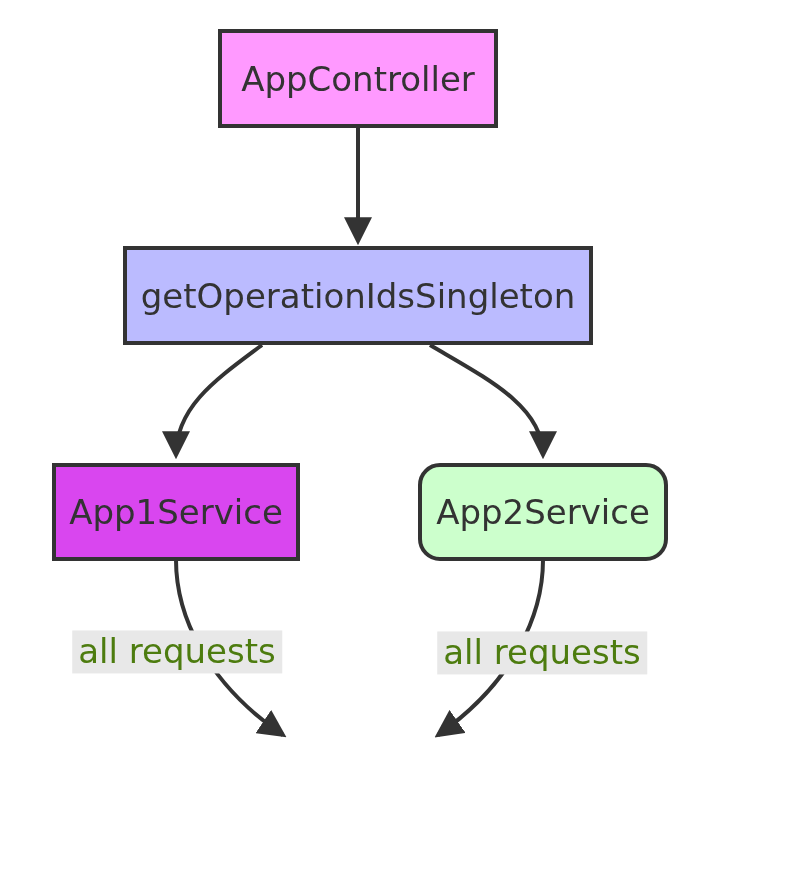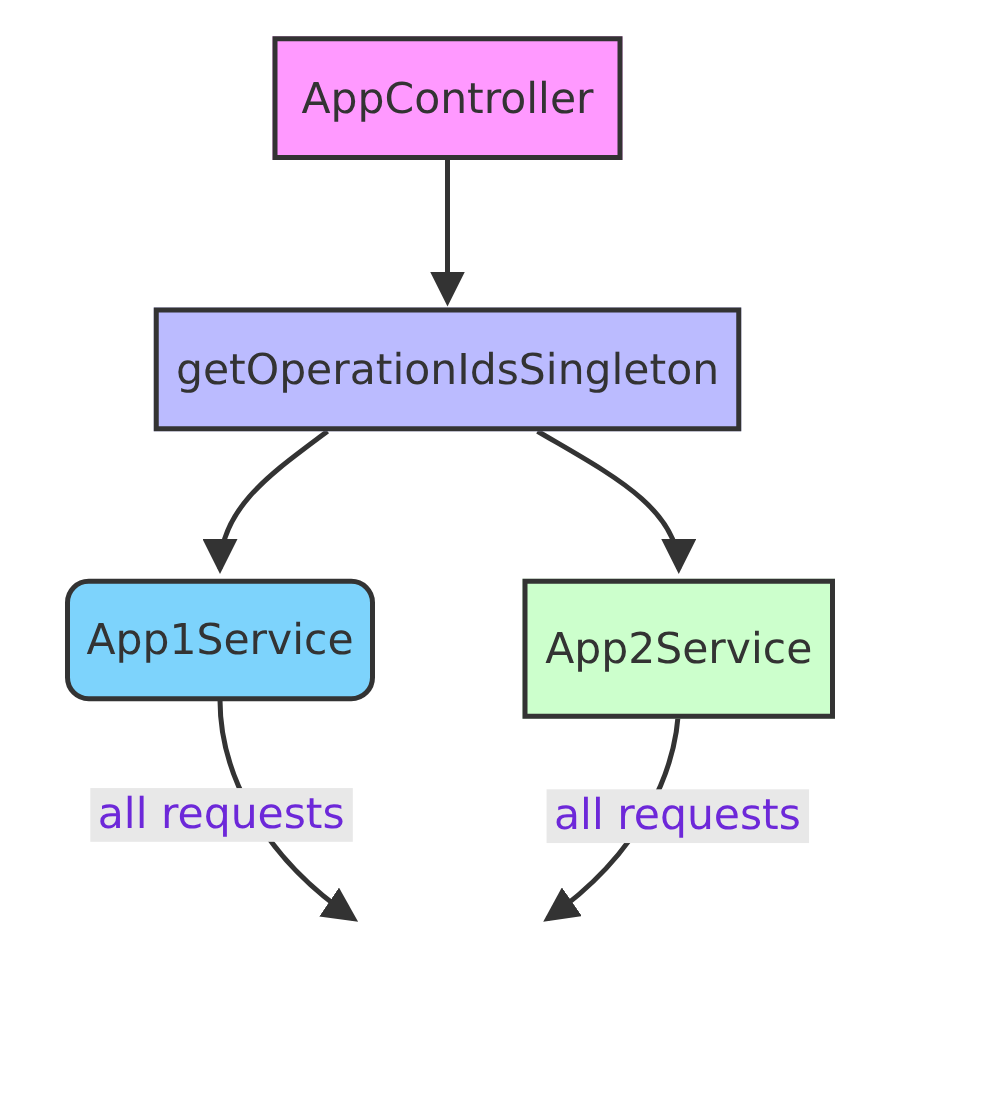--- a/index.html
+++ b/index.html
@@ -34,27 +34,27 @@
     display: flex;
     align-items: center;
     justify-content: center;
     color: #333333;
     font-size: 34px;
     white-space: nowrap;
   }
   .node-appcontroller            { left: 218px; top: 29px;  width: 280px; height: 99px; }
   .node-getoperationidssingleton { left: 123px; top: 246px; width: 470px; height: 99px; }
   .node-app1service              { left: 52px;  top: 463px; width: 248px; height: 98px; }
-  .node-app2service              { left: 418px; top: 463px; width: 250px; height: 112px; }
+  .node-app2service              { left: 418px; top: 463px; width: 250px; height: 98px; border-radius: 22px; }
   .node-singletonservice         { left: 198px; top: 743px; width: 322px; height: 97px; }
   .edge-label {
     position: absolute;
     transform: translate(-50%, -50%);
     background: #e8e8e8;
-    color: #6d28d9;
+    color: #4d7c0f;
     font-size: 34px;
     line-height: 1.15;
     padding: 2px 6px;
     white-space: nowrap;
   }
   .edge-label-1 { left: 177px; top: 652px; }
   .edge-label-2 { left: 542px; top: 653px; }
 </style>
 </head>
 <body>
@@ -75,21 +75,21 @@
   </svg>
 
   <div class="node node-getoperationidssingleton" style="background-color: rgb(187, 187, 255);">
     <span>getOperationIdsSingleton</span>
   </div>
 
   <div class="node node-appcontroller" style="background-color: rgb(255, 153, 255);">
     <span>AppController</span>
   </div>
 
-  <div class="node node-app1service" style="background-color: #7dd3fc; border-radius: 19px;">
+  <div class="node node-app1service" style="background-color: #d946ef;">
     <span>App1Service</span>
   </div>
 
   <div class="node node-app2service" style="background-color: rgb(204, 255, 204);">
     <span>App2Service</span>
   </div>
 
 
   <div class="edge-label edge-label-1">all requests</div>
 

